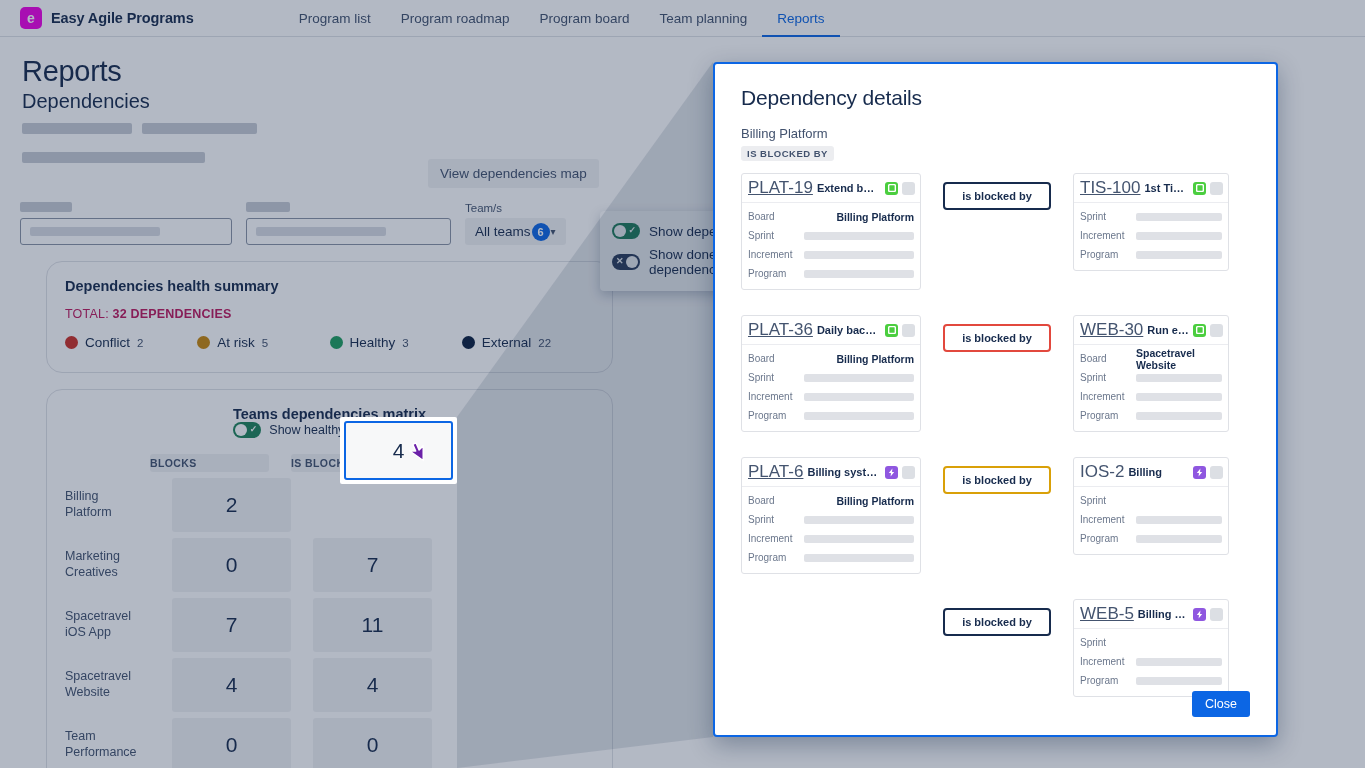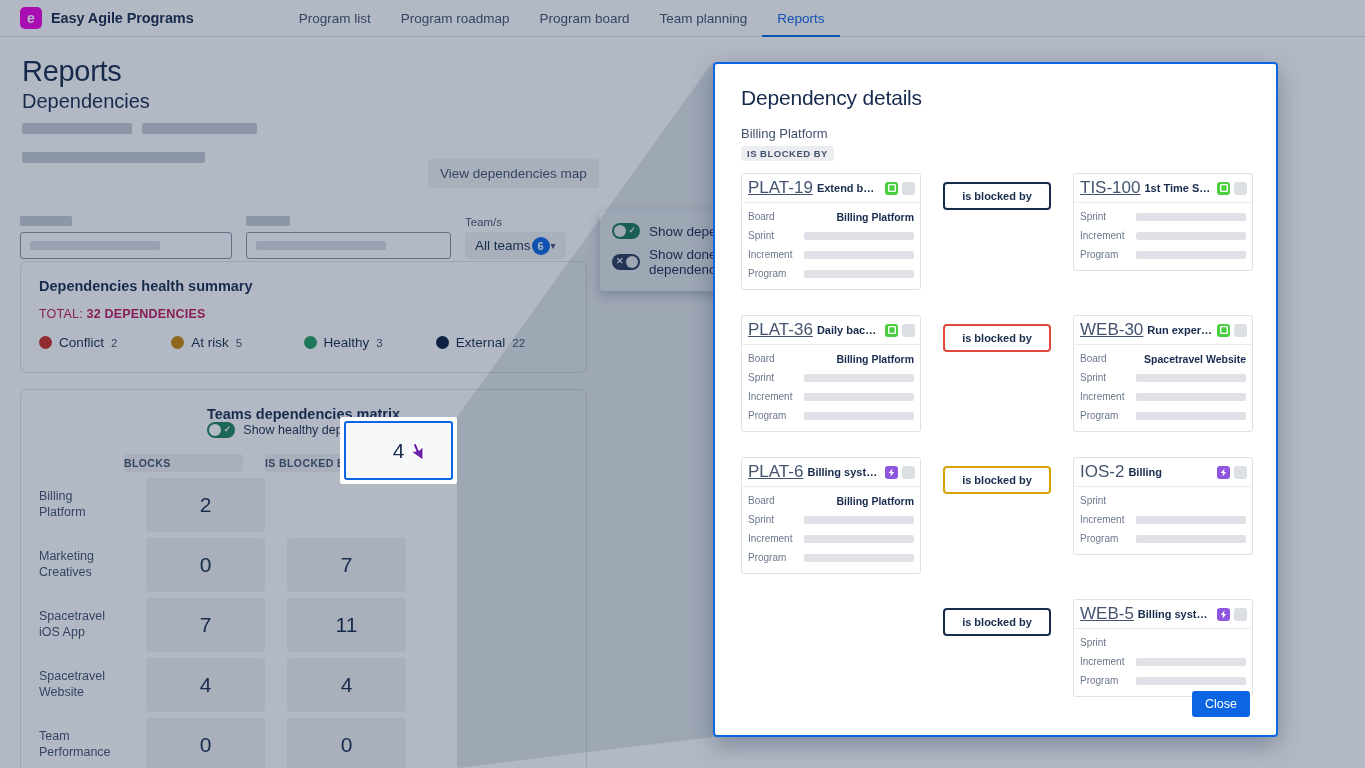--- a/index.html
+++ b/index.html
@@ -49,21 +49,21 @@
   .skel-b { width: 115px; height: 11px; }
   .skel-c { width: 183px; height: 11px; margin: 18px 0 0 2px; height: 11px; }
 
   .viewmap-btn {
     position: absolute; left: 428px; top: 122px;
     background: rgba(9,30,66,0.06); color: #42526e; border: none;
     border-radius: 3px; padding: 7px 12px; font-size: 13.5px; cursor: pointer;
     font-family: inherit;
   }
 
-  .filter-row { position: absolute; left: 20px; top: 179px; display: flex; align-items: flex-end; gap: 14px; }
+  .filter-row { position: absolute; left: 20px; top: 165px; display: flex; align-items: flex-end; gap: 14px; }
   .filter-lbl { font-size: 11.5px; color: #44546f; margin-bottom: 4px; display: block; }
   .fake-input {
     width: 212px; height: 27px; border: 1px solid #8993a4; border-radius: 3px;
     background: #fff; display: flex; align-items: center; padding: 0 9px;
   }
   .fake-input.wide { width: 205px; }
   .fake-input .skel-light { width: 130px; height: 9px; }
   .teams-select {
     background: rgba(9,30,66,0.06); border-radius: 3px; height: 27px;
     display: flex; align-items: center; gap: 1px; padding: 0 10px; cursor: pointer;
@@ -90,21 +90,21 @@
   .toggle { width: 28px; height: 16px; border-radius: 9px; position: relative; flex: none; display: flex; align-items: center; }
   .toggle.on { background: #1f845a; justify-content: flex-start; }
   .toggle.off { background: #2c3e5d; justify-content: flex-end; }
   .toggle .knob { width: 12px; height: 12px; border-radius: 50%; background: #fff; margin: 0 2px; }
   .toggle .mark { position: absolute; font-size: 9px; font-weight: 700; color: #fff; top: 2px; }
   .toggle.on .mark { right: 4px; }
   .toggle.off .mark { left: 4px; }
 
   
   .card {
-    position: absolute; background: #fff; border: 1px solid #dfe1e6; border-radius: 7px;
+    position: absolute; background: #fff; border: 1px solid #dfe1e6; border-radius: 16px; margin-left: 26px;
   }
   #health-card { left: 20px; top: 224px; width: 567px; height: 112px; padding: 16px 18px; }
   .card-title { font-size: 14.5px; font-weight: 700; color: #172b4d; }
   .total-line { font-size: 12.5px; color: #be185d; margin-top: 13px; letter-spacing: 0.2px; }
   .total-line b { font-weight: 700; }
   .legend { display: flex; margin-top: 14px; }
   .legend-item { display: flex; align-items: center; gap: 7px; width: 142px; }
   .dot { width: 13px; height: 13px; border-radius: 50%; flex: none; }
   .legend-label { font-size: 13.5px; color: #172b4d; }
   .legend-count { font-size: 11.5px; color: #42526e; }
@@ -154,21 +154,21 @@
   .modal-team { font-size: 13px; color: #42526e; margin-top: 16px; }
   .blocked-tag {
     display: inline-block; margin-top: 5px; background: rgba(9,30,66,0.08); color: #42526e;
     font-size: 9.5px; font-weight: 700; letter-spacing: 0.5px; padding: 2px 6px; border-radius: 3px;
   }
 
   .dep-rows { margin-top: 12px; }
   .dep-row { display: flex; align-items: flex-start; height: 142px; }
   .dep-col-left { width: 180px; flex: none; }
   .dep-col-mid { width: 152px; flex: none; display: flex; justify-content: center; padding-top: 9px; }
-  .dep-col-right { width: 180px; flex: none; }
+  .dep-col-right { width: 156px; flex: none; }
 
   .issue-card { border: 1px solid #dfe1e6; border-radius: 3px; background: #fff; }
   .issue-head {
     display: flex; align-items: center; gap: 4px; padding: 4px 5px 4px 6px;
     border-bottom: 1px solid #ebecf0;
   }
   .issue-key { font-size: 17px; color: #44546f; text-decoration: underline; white-space: nowrap; }
   .issue-key.plain { text-decoration: none; }
   .issue-sum {
     font-size: 11px; font-weight: 700; color: #172b4d; white-space: nowrap;

